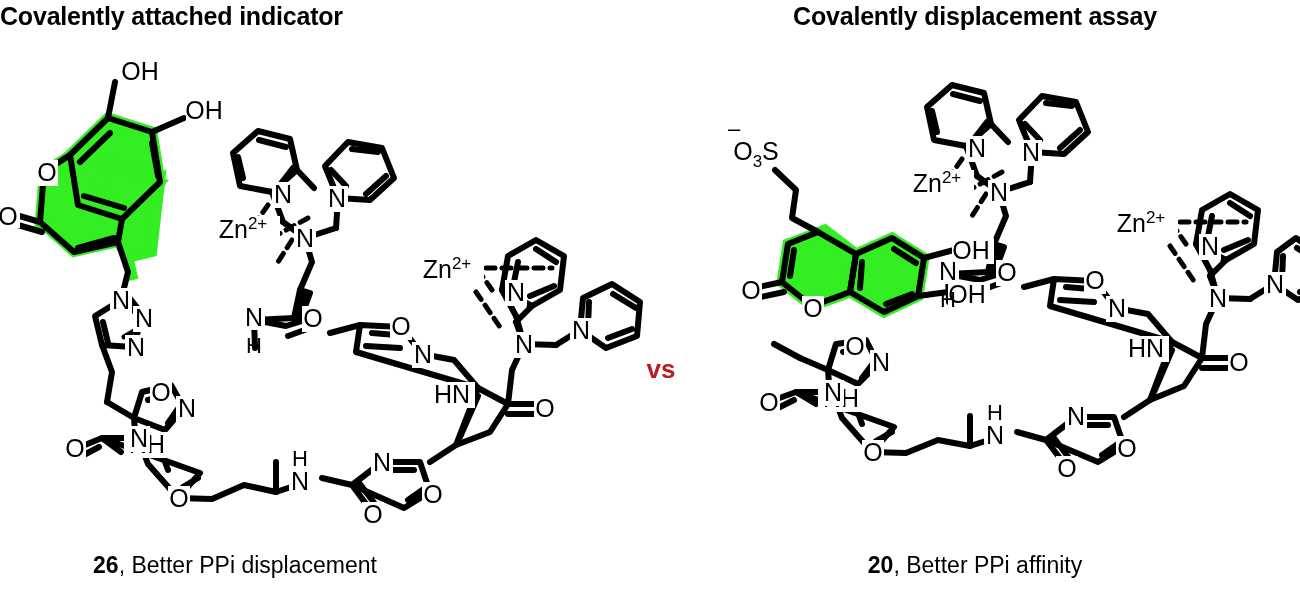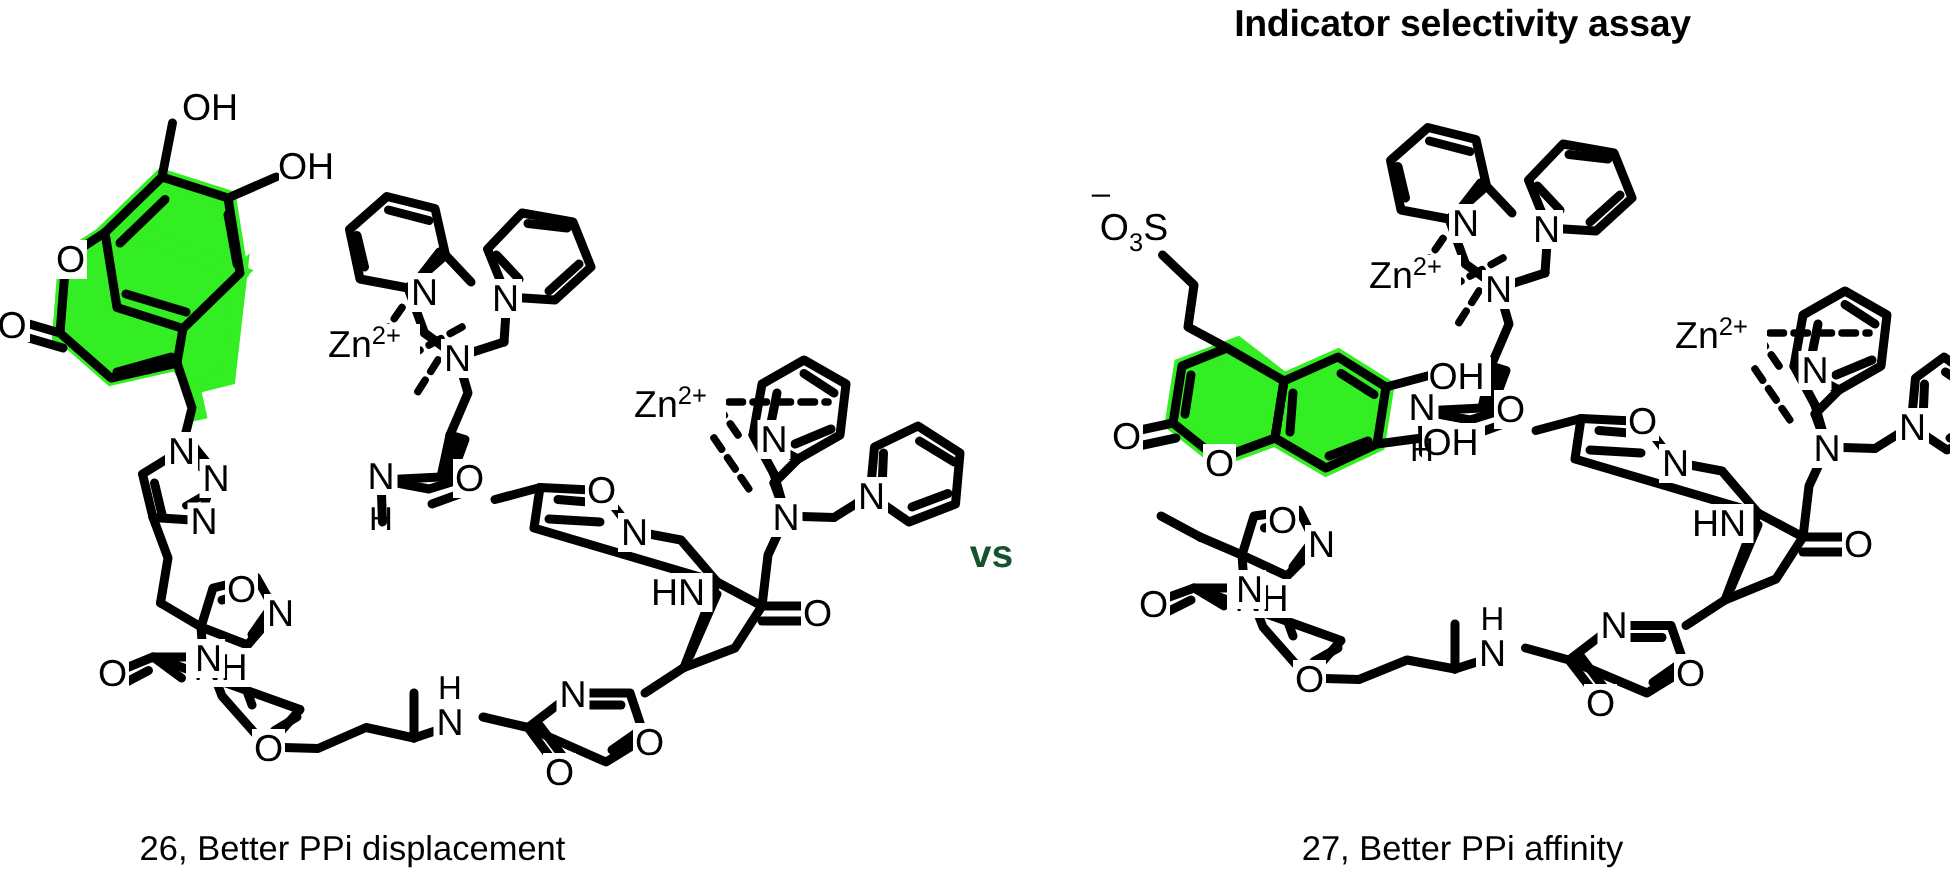--- a/index.html
+++ b/index.html
@@ -6,40 +6,41 @@
   body{width:1300px;height:590px;position:relative;overflow:hidden;
        font-family:"Liberation Sans", sans-serif;color:#000;}
   .canvas{position:absolute;left:0;top:0;width:1300px;height:590px;}
   .title{position:absolute;font-weight:bold;font-size:25px;letter-spacing:-0.2px;
          white-space:nowrap;color:#000;}
   #title-left{left:0px;top:2px;width:470px;text-align:left;}
   #title-right{left:650px;top:2px;width:650px;text-align:center;}
   .caption{position:absolute;font-size:23px;white-space:nowrap;color:#000;}
   #caption-left{left:0px;top:552px;width:470px;text-align:center;}
   #caption-right{left:650px;top:552px;width:650px;text-align:center;}
-  .caption b{font-weight:normal;}
+  .caption b{font-weight:bold;}
   #vs-label{position:absolute;left:626px;top:354px;width:70px;text-align:center;
-            font-size:26px;font-weight:bold;color:#14532d;}
+            font-size:26px;font-weight:bold;color:#b91c1c;}
   svg{position:absolute;left:0;top:0;}
   text{font-family:"Liberation Sans", sans-serif;fill:#000;}
 </style>
 </head>
 <body>
 
 <div class="canvas">
 
-  <div class="title" id="title-right">Indicator selectivity assay</div>
+  <div class="title" id="title-left">Covalently attached indicator</div>
+  <div class="title" id="title-right">Covalently displacement assay</div>
 
   <div id="vs-label">vs</div>
 
   <div class="caption" id="caption-left">
     <b>26</b><span>, Better PPi displacement</span>
   </div>
   <div class="caption" id="caption-right">
-    <b>27</b><span>, Better PPi affinity</span>
+    <b>20</b><span>, Better PPi affinity</span>
   </div>
 
   <svg width="1300" height="590" viewBox="0 0 1300 590">
 
     <g>
       <polygon points="70,155 108,118 152,132 160,182 122,219 78,205" fill="#33ee22" stroke="#33ee22" stroke-width="11"></polygon>
       <polygon points="160,182 122,219 78,205 40,222 44,172 78,150" fill="#33ee22" stroke="#33ee22" stroke-width="10"></polygon>
       <polygon points="78,150 44,172 40,222 74,252 118,242 122,219" fill="#33ee22" stroke="#33ee22" stroke-width="10"></polygon>
       <polygon points="122,219 118,242 128,258 152,252 160,182" fill="#33ee22" stroke="#33ee22" stroke-width="10"></polygon>
       <line x1="128" y1="258" x2="133" y2="280" stroke="#33ee22" stroke-width="11"></line>

